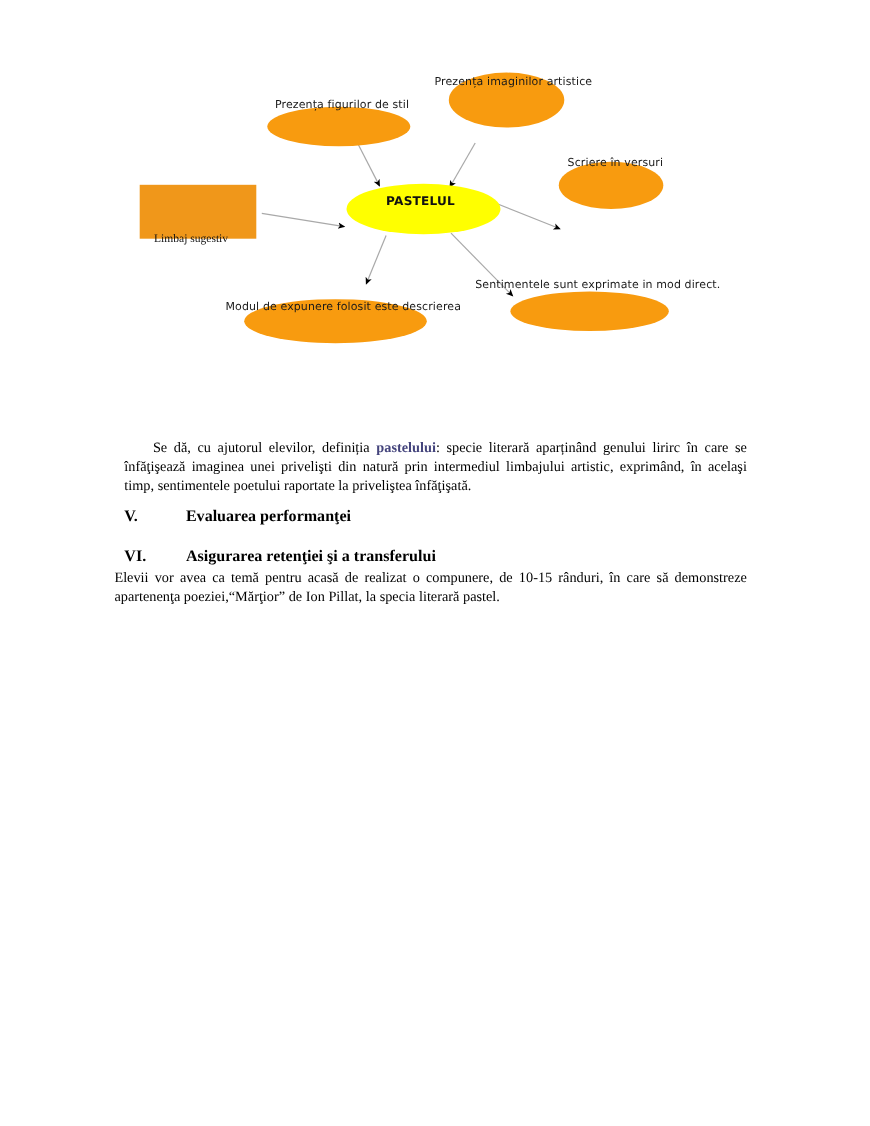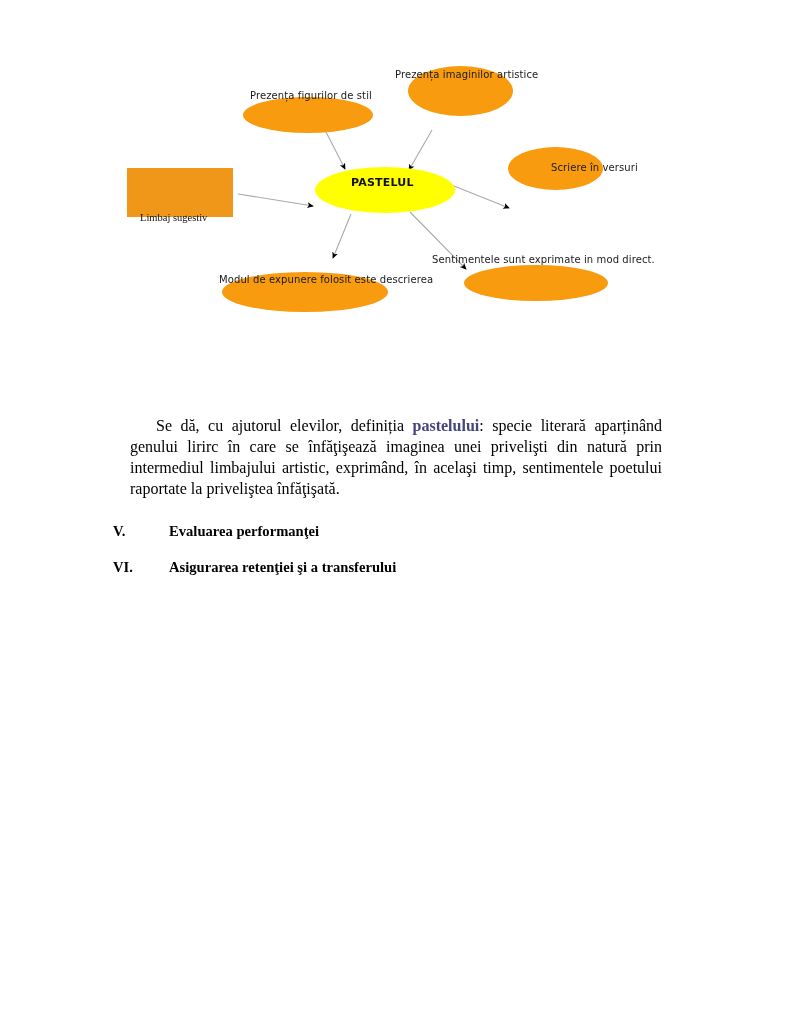--- a/index.html
+++ b/index.html
@@ -83,42 +83,42 @@
   }
 
   
   #doc-body {
     position: absolute;
     left: 113px;
     top: 398px;
     width: 566px;
   }
   p.para {
-    margin: 17px;
-    font-size: 16px;
+    margin: 0;
+    font-size: 13px;
     line-height: 1.32;
     text-align: justify;
     text-justify: inter-word;
     color: #000000;
   }
   p.indent-1 { text-indent: 26px; }
   p.indent-2 { text-indent: 44px; }
   .accent {
     color: #45457d;
     font-weight: bold;
   }
   .accent-u {
     color: #45457d;
     font-weight: bold;
     text-decoration: underline;
   }
   .u { text-decoration: underline; }
 
   h3.section-head {
-    margin: 23px 0 0 0;
+    margin: 12px 0 0 0;
     font-size: 14.6px;
     font-weight: bold;
     line-height: 1.32;
     color: #000000;
   }
   h3.section-head .num {
     display: inline-block;
     width: 56px;
   }
   .after-head { margin-top: 1px; }
@@ -152,43 +152,44 @@
       <line x1="410" y1="212" x2="466" y2="269" stroke="#a9a9a9" stroke-width="1.1" marker-end="url(#arrowhead)"></line>
     </svg>
 
     <div class="node node-ellipse" style="left:243px; top:97px; width:130px; height:36px;"></div>
     <div class="node-label" style="left:250px; top:91px;">Prezența figurilor de stil</div>
 
     <div class="node node-ellipse" style="left:408px; top:66px; width:105px; height:50px;"></div>
     <div class="node-label" style="left:395px; top:70px;">Prezența imaginilor artistice</div>
 
     <div class="node node-ellipse" style="left:508px; top:147px; width:95px; height:43px;"></div>
-    <div class="node-label" style="left:516px; top:163px;margin-left:35px;">Scriere în versuri</div>
+    <div class="node-label" style="left:516px; top:144px;">Scriere în versuri</div>
 
     <div class="node node-rect" style="left:127px; top:168px; width:106px; height:49px;"></div>
     <div class="node-label-serif" style="left:140px; top:177px;margin-top:36px;">Limbaj sugestiv</div>
 
     <div class="node node-ellipse" style="left:222px; top:272px; width:166px; height:40px;"></div>
-    <div class="node-label" style="left:219px; top:275px;">Modul de expunere folosit este descrierea</div>
+    <div class="node-label" style="left:205px; top:275px;">Modul de expunere folosit este descrierea</div>
 
     <div class="node node-ellipse" style="left:464px; top:265px; width:144px; height:36px;"></div>
     <div class="node-label" style="left:432px; top:255px;">Sentimentele sunt exprimate in mod direct.</div>
 
     <div class="node node-center" style="left:315px; top:167px; width:140px; height:46px;"></div>
     <div class="center-label" style="left:351px; top:177px;">PASTELUL</div>
   </div>
 
   <div id="doc-body">
 
     <p class="para indent-1"><span>Se dă, cu ajutorul elevilor, definiția </span><span class="accent">pastelului</span><span>: specie literară aparținând genului lirirc în care se înfăţişează imaginea unei privelişti din natură prin intermediul limbajului artistic, exprimând, în acelaşi timp, sentimentele poetului raportate la priveliştea înfăţişată.</span></p>
 
 
     <h3 class="section-head"><span class="num">V.</span><span>Evaluarea performanţei</span></h3>
 
 
     <div class="block-gap"></div>
 
     <h3 class="section-head" style="margin-top:0;"><span class="num">VI.</span><span>Asigurarea retenţiei şi a transferului</span></h3>
 
+    <p class="para noindent after-head" style="margin-left:-9px; width:575px;">Elevii vor avea ca temă pentru acasă de realizat o compunere, de 10-15 rânduri, în care să demonstreze apartenenţa poeziei,“Mărţior” de Ion Pillat, la specia literară pastel.</p>
 
   </div>
 
 </div>
 
 </body></html>

